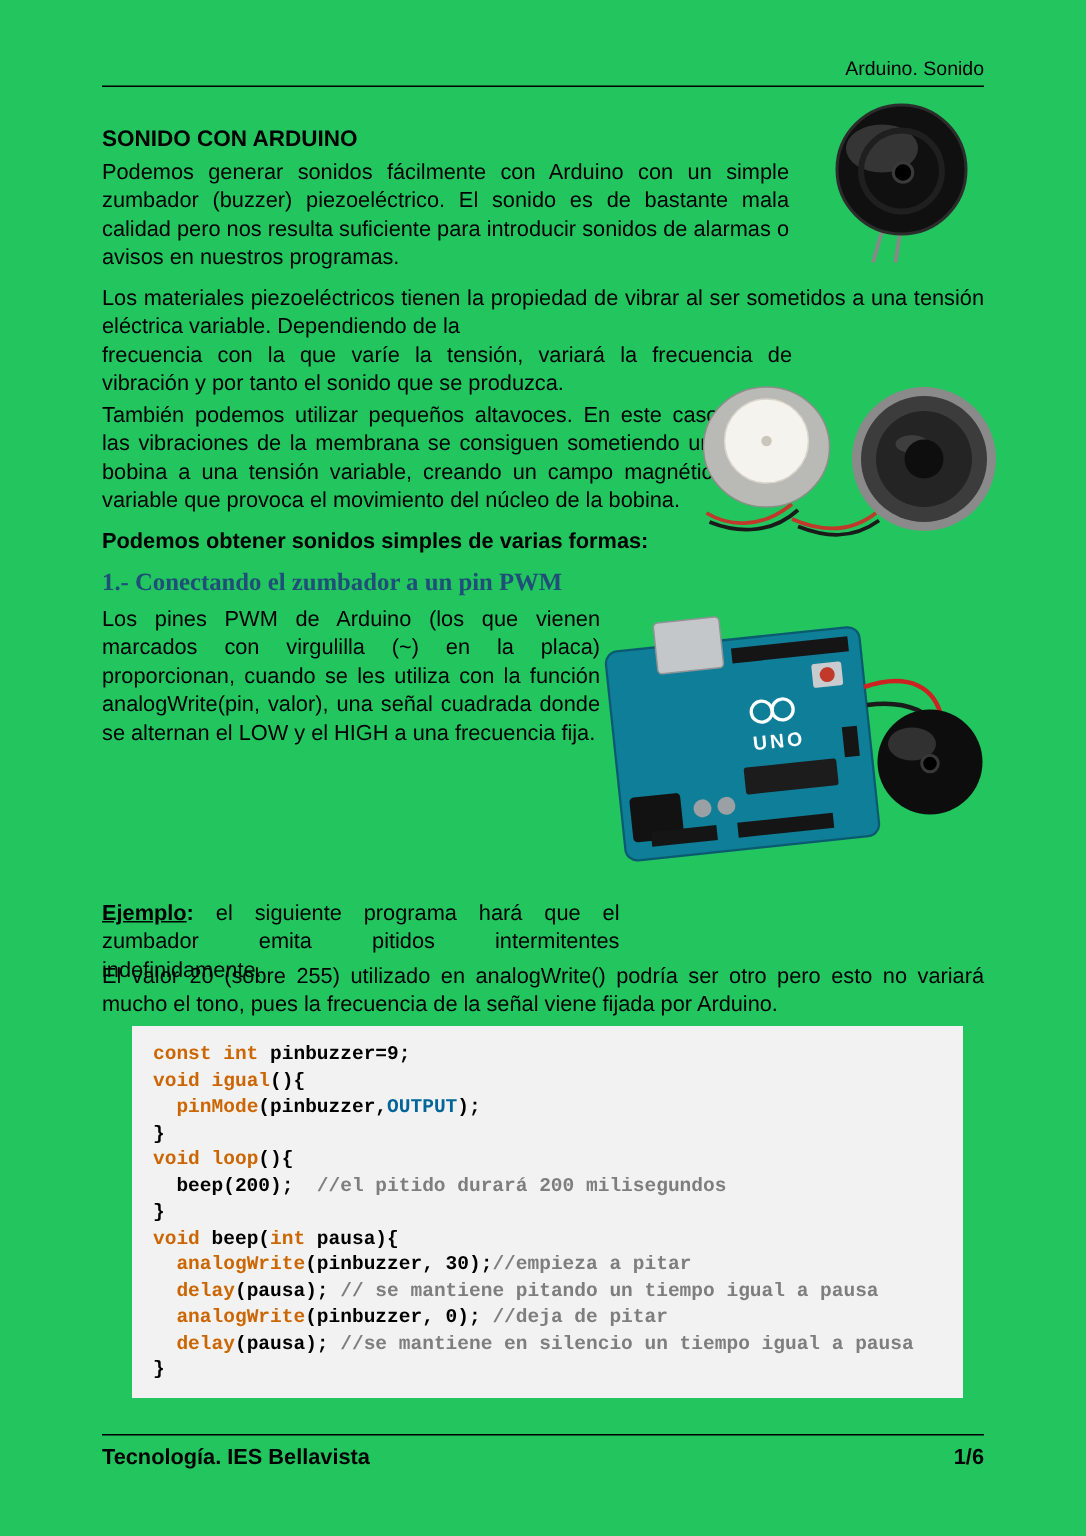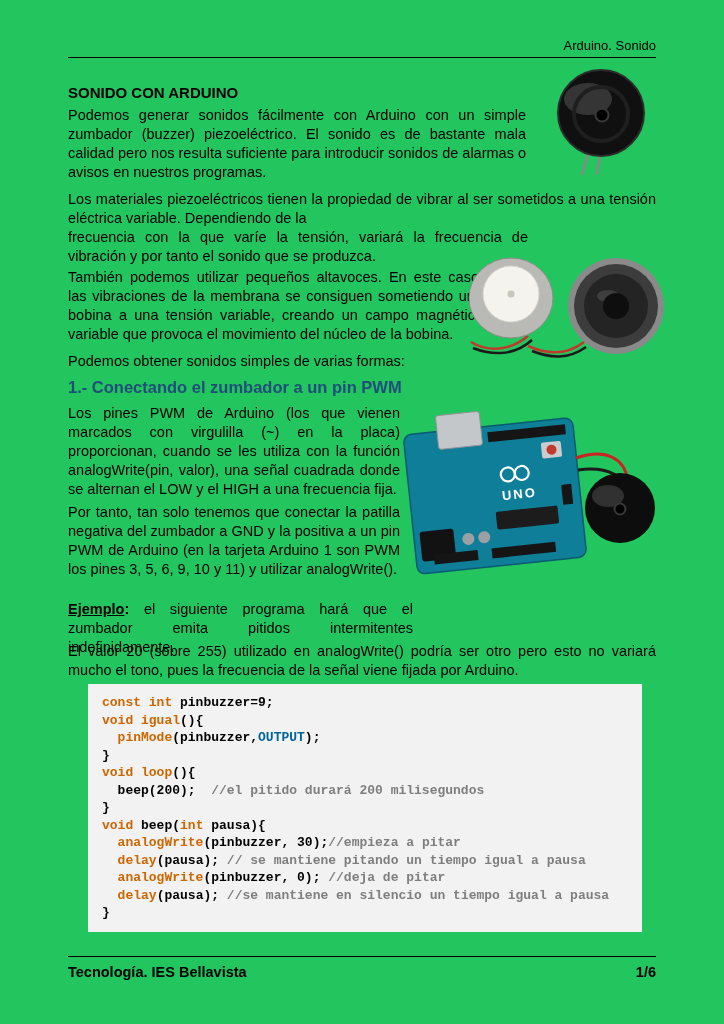--- a/index.html
+++ b/index.html
@@ -40,27 +40,26 @@
 
   <div class="abs doc-title" style="left:68px; top:84px;">SONIDO CON ARDUINO</div>
 
   <p class="abs body" style="left:68px; top:106px; width:458px;">Podemos generar sonidos fácilmente con Arduino con un simple zumbador (buzzer) piezoeléctrico. El sonido es de bastante mala calidad pero nos resulta suficiente para introducir sonidos de alarmas o avisos en nuestros programas.</p>
 
   <p class="abs body" style="left:68px; top:228px; width:460px;">frecuencia con la que varíe la tensión, variará la frecuencia de vibración y por tanto el sonido que se produzca.</p>
   <p class="abs body" style="left:68px; top:190px; width:588px;">Los materiales piezoeléctricos tienen la propiedad de vibrar al ser sometidos a una tensión eléctrica variable. Dependiendo de la</p>
 
   <p class="abs body" style="left:68px; top:268px; width:415px;">También podemos utilizar pequeños altavoces. En este caso, las vibraciones de la membrana se consiguen sometiendo una bobina a una tensión variable, creando un campo magnético variable que provoca el movimiento del núcleo de la bobina.</p>
 
-  <p class="abs body" style="left:68px; top:352px; width:588px;">Podemos obtener sonidos simples de varias formas:</p>
+  <p class="abs body" style="left:68px; top:352px; width:588px;font-weight:bold;">Podemos obtener sonidos simples de varias formas:</p>
 
-  <div class="abs section-heading" style="left:68px; top:378px;">1.- Conectando el zumbador a un pin PWM</div>
+  <div class="abs section-heading" style="left:68px; top:378px;font-family:Liberation Serif, serif;">1.- Conectando el zumbador a un pin PWM</div>
 
   <p class="abs body" style="left:68px; top:404px; width:332px;">Los pines PWM de Arduino (los que vienen marcados con virgulilla (~) en la placa) proporcionan, cuando se les utiliza con la función analogWrite(pin, valor), una señal cuadrada donde se alternan el LOW y el HIGH a una frecuencia fija.</p>
 
-  <p class="abs body" style="left:68px; top:503px; width:332px;">Por tanto, tan solo tenemos que conectar la patilla negativa del zumbador a GND y la positiva a un pin PWM de Arduino (en la tarjeta Arduino 1 son PWM los pines 3, 5, 6, 9, 10 y 11) y utilizar analogWrite().</p>
 
   <p class="abs body" style="left:68px; top:600px; width:345px;"><span class="ex-label">Ejemplo</span><span class="ex-colon">: </span><span>el siguiente programa hará que el zumbador emita pitidos intermitentes indefinidamente.</span></p>
 
   <p class="abs body" style="left:68px; top:642px; width:588px;">El valor 20 (sobre 255) utilizado en analogWrite() podría ser otro pero esto no variará mucho el tono, pues la frecuencia de la señal viene fijada por Arduino.</p>
 
   <div class="abs code-block" style="left:88px; top:684px; width:554px;">
       <div class="code-line"><span class="tok-kw">const int</span><span class="tok-pl"> pinbuzzer=9;</span></div>
       <div class="code-line"><span class="tok-kw">void </span><span class="tok-fn">igual</span><span class="tok-pl">(){</span></div>
       <div class="code-line"><span class="tok-pl">  </span><span class="tok-fn">pinMode</span><span class="tok-pl">(pinbuzzer,</span><span class="tok-const">OUTPUT</span><span class="tok-pl">);</span></div>
       <div class="code-line"><span class="tok-pl">}</span></div>

